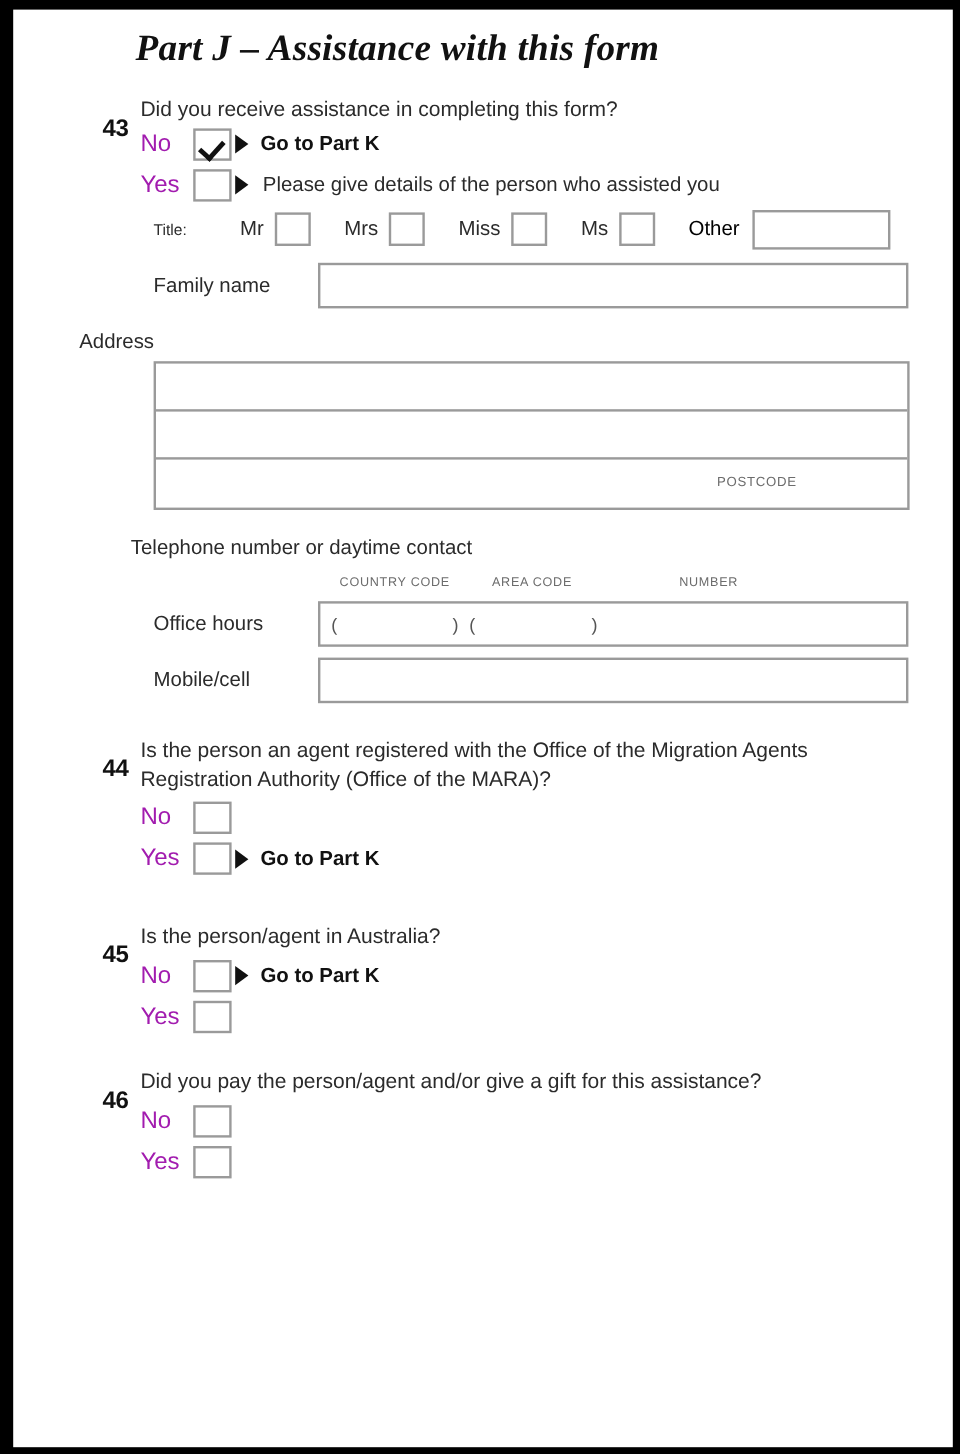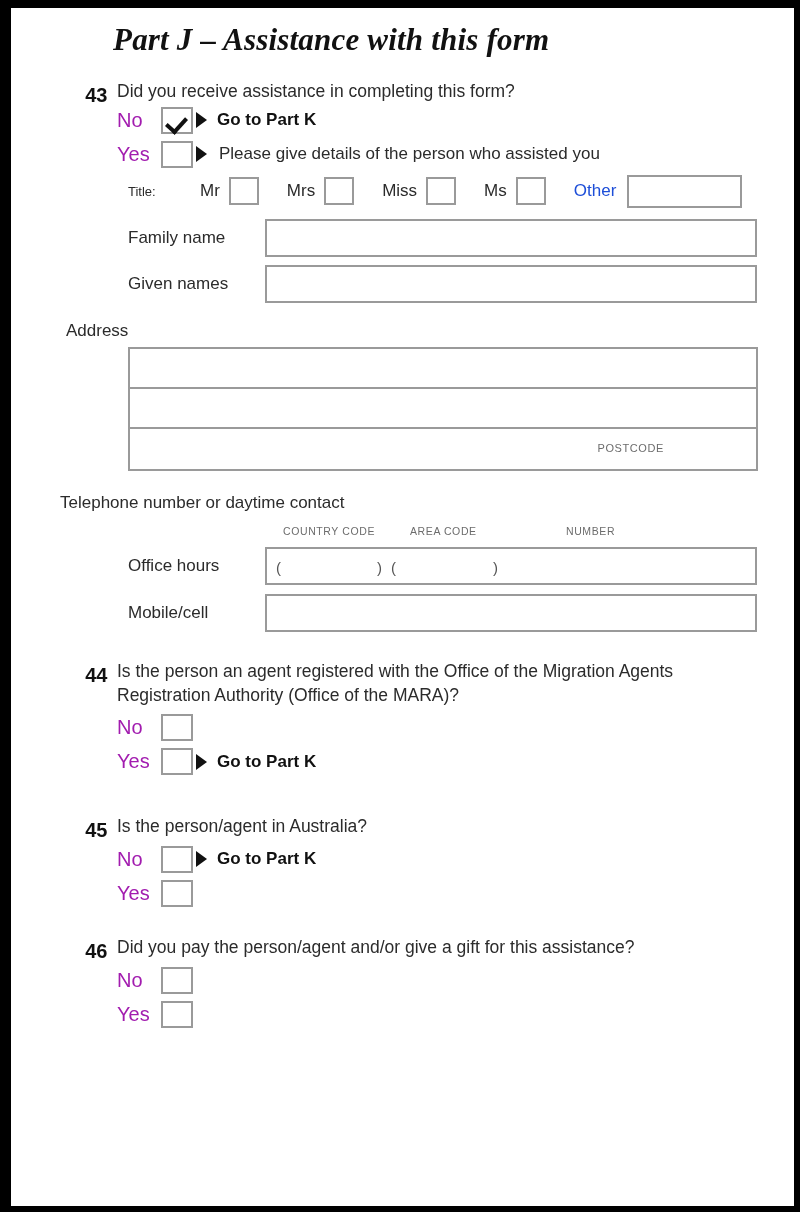--- a/index.html
+++ b/index.html
@@ -47,21 +47,21 @@
   }
 
   
   .question {
     position: relative;
     padding-left: 106px;
   }
   .qnum {
     position: absolute;
     left: 56px;
-    top: 4px;
+    top: 16px;
     width: 40px;
     text-align: right;
     font-weight: bold;
     font-size: 20px;
     letter-spacing: -0.3px;
     color: #111;
   }
   .qtext {
     font-size: 17.5px;
     line-height: 1.33;
@@ -149,21 +149,21 @@
   }
   .tbox {
     width: 30px;
     height: 28px;
     border: 2px solid #9a9a9a;
     background: #fff;
   }
   .gap { width: 28px; flex: none; }
   .other-lbl {
     font-size: 17px;
-    color: #1d4ed8;
+    color: #000000;
     margin: 0 11px 0 28px;
     white-space: nowrap;
     text-align: right;
   }
   .other-field {
     width: 115px;
     height: 33px;
     border: 2px solid #9a9a9a;
     background: #fff;
     flex: none;
@@ -215,21 +215,21 @@
     position: absolute;
     right: 92px;
     top: 13px;
     font-size: 11px;
     letter-spacing: 0.6px;
     color: #6c6c6c;
   }
 
   
   .tel-head {
-    padding-left: 49px;
+    padding-left: 98px;
     margin-top: 22px;
     font-size: 17px;
     color: #2b2b2b;
   }
   .tel-caps {
     position: relative;
     height: 20px;
     margin-top: 12px;
     margin-left: 117px;
     width: 630px;
@@ -331,24 +331,20 @@
 
     <span class="other-lbl">Other</span>
     <span class="other-field"></span>
   </div>
 
   <div class="field-row">
     <span class="field-label">Family name</span>
     <span class="field-box wide"></span>
   </div>
 
-  <div class="field-row">
-    <span class="field-label">Given names</span>
-    <span class="field-box wide"></span>
-  </div>
 
   <div class="addr-label">Address</div>
   <div class="addr-box">
     <div class="addr-line"></div>
     <div class="addr-line"></div>
     <div class="addr-line last">
       <span class="postcode-lbl">POSTCODE</span>
     </div>
   </div>
 

